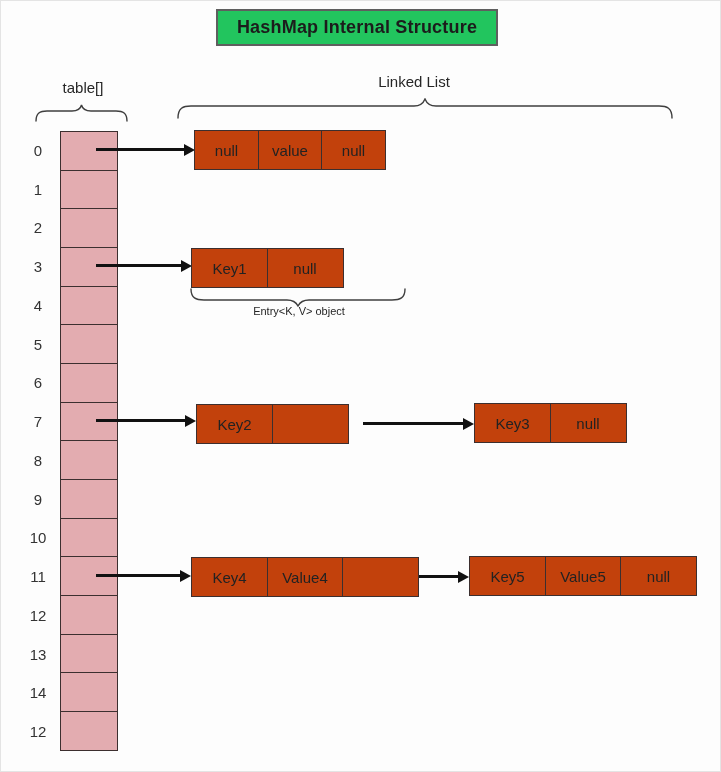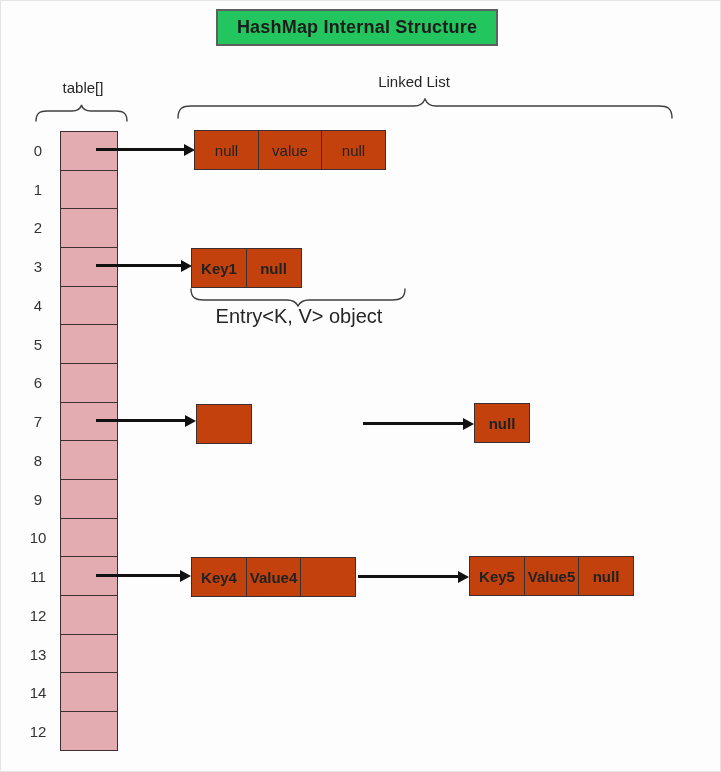--- a/index.html
+++ b/index.html
@@ -29,21 +29,21 @@
 
   
   .lbl {
     position: absolute;
     text-align: center;
     font-size: 15px;
     color: #262626;
   }
   .lbl-table  { left: 40px;  top: 78px;  width: 84px; }
   .lbl-linked { left: 350px; top: 72px;  width: 126px; }
-  .lbl-entry  { left: 197px; top: 304px; width: 202px; font-size: 20px; }
+  .lbl-entry  { left: 197px; top: 304px; width: 202px; font-size: 11px; }
 
   .brace { position: absolute; }
   .brace path { fill: none; stroke: #3f3f3f; stroke-width: 1.4; stroke-linecap: round; }
 
   
   .idx-col {
     position: absolute;
     left: 20px; top: 130px;
     width: 34px; height: 620px;
     display: flex; flex-direction: column;
@@ -72,21 +72,21 @@
   .node { position: absolute; display: flex; }
   .cell {
     height: 40px;
     background: #c2410c;
     border: 1.5px solid #3c2f2f;
     display: flex; align-items: center; justify-content: center;
     font-size: 15px; color: #222222;
   }
   .cell + .cell { margin-left: -1.5px; }
   .w65 { width: 65px; }
-  .w68 { width: 56px; font-weight: bold; }
+  .w68 { width: 77px; }
 
   
   .arrow { position: absolute; height: 3px; background: #111111; }
   .arrow i {
     position: absolute;
     right: -11px; top: -4.5px;
     width: 0; height: 0;
     border-top: 6px solid transparent;
     border-bottom: 6px solid transparent;
     border-left: 11px solid #111111;
@@ -179,23 +179,25 @@
     <div class="cell w68">Key1</div>
     <div class="cell w68">null</div>
   </div>
 
   <svg class="brace" style="left:188px;top:286px" width="218" height="20" viewBox="0 0 218 20">
     <path d="M2 2 C2 11 7 13 15 13 L98 13 C104 13 107 15 109 19 C111 15 114 13 120 13 L203 13 C211 13 216 11 216 2"></path>
   </svg>
   <div class="lbl lbl-entry">Entry&lt;K, V&gt; object</div>
 
   <div class="node" style="left:195px;top:403px">
+    <div class="cell w68">Key2</div>
     <div class="cell w68"></div>
   </div>
   <div class="node" style="left:473px;top:402px">
+    <div class="cell w68">Key3</div>
     <div class="cell w68">null</div>
   </div>
 
   <div class="node" style="left:190px;top:556px">
     <div class="cell w68">Key4</div>
     <div class="cell w68">Value4</div>
     <div class="cell w68"></div>
   </div>
   <div class="node" style="left:468px;top:555px">
     <div class="cell w68">Key5</div>

